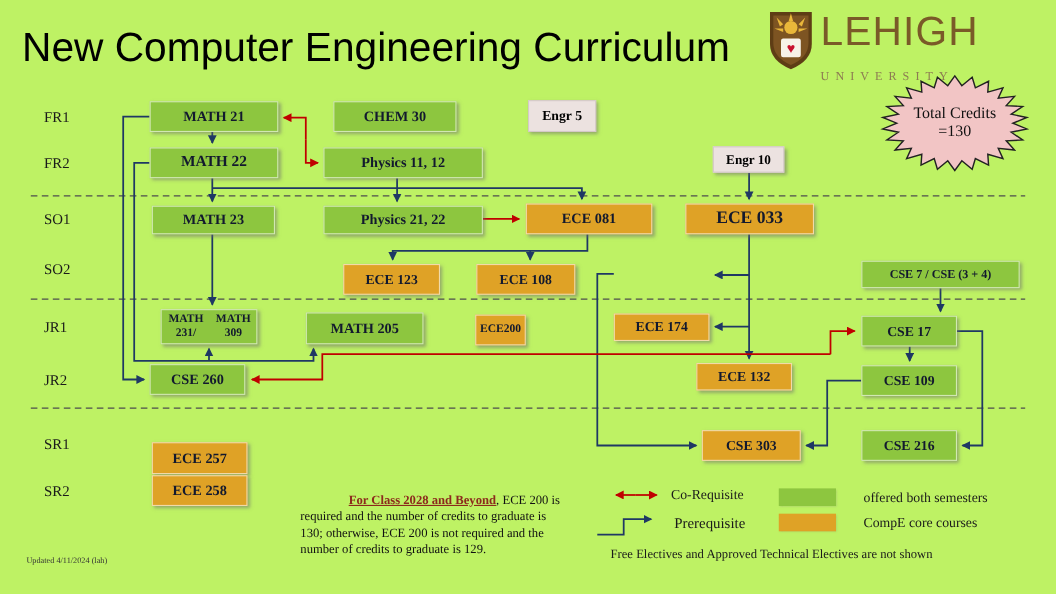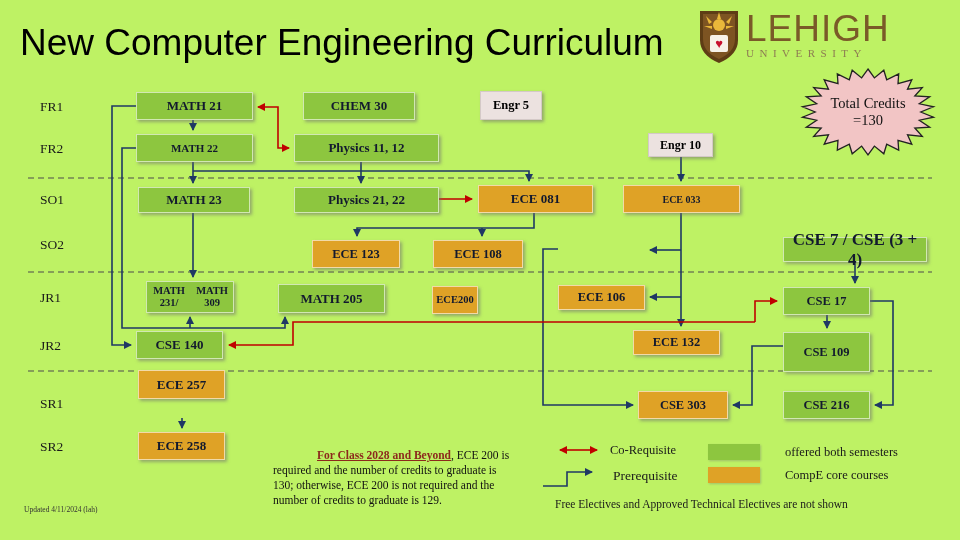--- a/index.html
+++ b/index.html
@@ -5,21 +5,21 @@
   html,body{margin:0;padding:0;}
   #slide{position:relative;width:960px;height:540px;background:#bef264;overflow:hidden;
          font-family:"Liberation Serif",serif;}
   #arrows{position:absolute;left:0;top:0;z-index:1;}
   .page-title{position:absolute;left:20px;top:22px;font-family:"Liberation Sans",sans-serif;
               font-size:37px;font-weight:400;color:#000;z-index:3;}
   
   .logo{position:absolute;left:698px;top:10px;display:flex;align-items:flex-start;z-index:3;}
   .wordmark{margin-left:6px;line-height:1;}
   .wordmark .big{font-family:Liberation Sans, sans-serif;font-size:37px;color:#7a5a28;letter-spacing:1px;}
-  .wordmark .small{font-family:"Liberation Serif",serif;font-size:11px;color:#8d7c52;letter-spacing:5.5px;margin-top:1px;}
+  .wordmark .small{font-family:"Liberation Serif",serif;font-size:11px;color:#8d7c52;letter-spacing:5.5px;margin-top:18px;}
   
   .burst{position:absolute;left:800px;top:66px;width:136px;height:92px;z-index:3;}
   .burst-text{position:absolute;left:0;top:0;width:136px;height:92px;display:flex;flex-direction:column;
               align-items:center;justify-content:center;font-size:14.5px;color:#111;line-height:1.2;}
   
   .rowlab{position:absolute;left:40px;font-size:13.5px;color:#1a1a1a;z-index:2;}
   
   .course{position:absolute;display:flex;align-items:center;justify-content:center;z-index:2;
           font-weight:bold;color:#12192e;text-align:center;
           box-shadow:2px 2px 3px rgba(110,110,110,0.55);border:1px solid rgba(255,255,255,0.6);
@@ -131,50 +131,50 @@
   <div class="rowlab" style="top:192px">SO1</div>
   <div class="rowlab" style="top:237px">SO2</div>
   <div class="rowlab" style="top:290px">JR1</div>
   <div class="rowlab" style="top:338px">JR2</div>
   <div class="rowlab" style="top:396px">SR1</div>
   <div class="rowlab" style="top:439px">SR2</div>
 
   <div class="course green" style="left:136px;top:92px;width:117px;height:28px;font-size:13px">MATH 21</div>
   <div class="course green" style="left:303px;top:92px;width:112px;height:28px;font-size:13px">CHEM 30</div>
   <div class="course engr" style="left:480px;top:91px;width:62px;height:29px;font-size:12.5px">Engr 5</div>
-  <div class="course green" style="left:136px;top:134px;width:117px;height:28px;font-size:11px">MATH 22</div>
+  <div class="course green" style="left:136px;top:134px;width:117px;height:28px;font-size:14px">MATH 22</div>
   <div class="course green" style="left:294px;top:134px;width:145px;height:28px;font-size:13px">Physics 11, 12</div>
   <div class="course engr" style="left:648px;top:133px;width:65px;height:24px;font-size:12px">Engr 10</div>
 
   <div class="course green" style="left:138px;top:187px;width:112px;height:26px;font-size:13px">MATH 23</div>
   <div class="course green" style="left:294px;top:187px;width:145px;height:26px;font-size:13px">Physics 21, 22</div>
   <div class="course orange" style="left:478px;top:185px;width:115px;height:28px;font-size:13px">ECE 081</div>
-  <div class="course orange" style="left:623px;top:185px;width:117px;height:28px;font-size:10px">ECE 033</div>
+  <div class="course orange" style="left:623px;top:185px;width:117px;height:28px;font-size:16px">ECE 033</div>
 
   <div class="course orange" style="left:312px;top:240px;width:88px;height:28px;font-size:12.5px">ECE 123</div>
   <div class="course orange" style="left:433px;top:240px;width:90px;height:28px;font-size:12.5px">ECE 108</div>
-  <div class="course green" style="left:783px;top:237px;width:144px;height:25px;font-size:17px">CSE 7 / CSE (3 + 4)</div>
+  <div class="course green" style="left:783px;top:237px;width:144px;height:25px;font-size:11px">CSE 7 / CSE (3 + 4)</div>
 
   <div class="course green two" style="left:146px;top:281px;width:88px;height:32px;font-size:10.5px">
     <span>MATH 231/</span>
     <span>MATH 309</span>
   </div>
   <div class="course green" style="left:278px;top:284px;width:107px;height:29px;font-size:13px">MATH 205</div>
   <div class="course orange two" style="left:432px;top:286px;width:46px;height:28px;font-size:10.5px">
     <span>ECE</span>
     <span>200</span>
   </div>
-  <div class="course orange" style="left:558px;top:285px;width:87px;height:25px;font-size:12.5px">ECE 106</div>
+  <div class="course orange" style="left:558px;top:285px;width:87px;height:25px;font-size:12.5px">ECE 174</div>
   <div class="course green" style="left:783px;top:287px;width:87px;height:28px;font-size:12.5px">CSE 17</div>
 
-  <div class="course green" style="left:136px;top:331px;width:87px;height:28px;font-size:13px">CSE 140</div>
+  <div class="course green" style="left:136px;top:331px;width:87px;height:28px;font-size:13px">CSE 260</div>
   <div class="course orange" style="left:633px;top:330px;width:87px;height:25px;font-size:12.5px">ECE 132</div>
-  <div class="course green" style="left:783px;top:332px;width:87px;height:40px;font-size:12.5px">CSE 109</div>
+  <div class="course green" style="left:783px;top:332px;width:87px;height:28px;font-size:12.5px">CSE 109</div>
 
-  <div class="course orange" style="left:138px;top:370px;width:87px;height:29px;font-size:13px">ECE 257</div>
+  <div class="course orange" style="left:138px;top:402px;width:87px;height:29px;font-size:13px">ECE 257</div>
   <div class="course orange" style="left:638px;top:391px;width:90px;height:28px;font-size:12.5px">CSE 303</div>
   <div class="course green" style="left:783px;top:391px;width:87px;height:28px;font-size:12.5px">CSE 216</div>
 
   <div class="course orange" style="left:138px;top:432px;width:87px;height:28px;font-size:13px">ECE 258</div>
 
   <div class="note">
     <span class="note-hl">For Class 2028 and Beyond</span><span>, ECE 200 is required and the number of credits to graduate is 130; otherwise, ECE 200 is not required and the number of credits to graduate is 129.</span>
   </div>
 
   <div class="leg-label" style="left:610px;top:443px">Co-Requisite</div>

